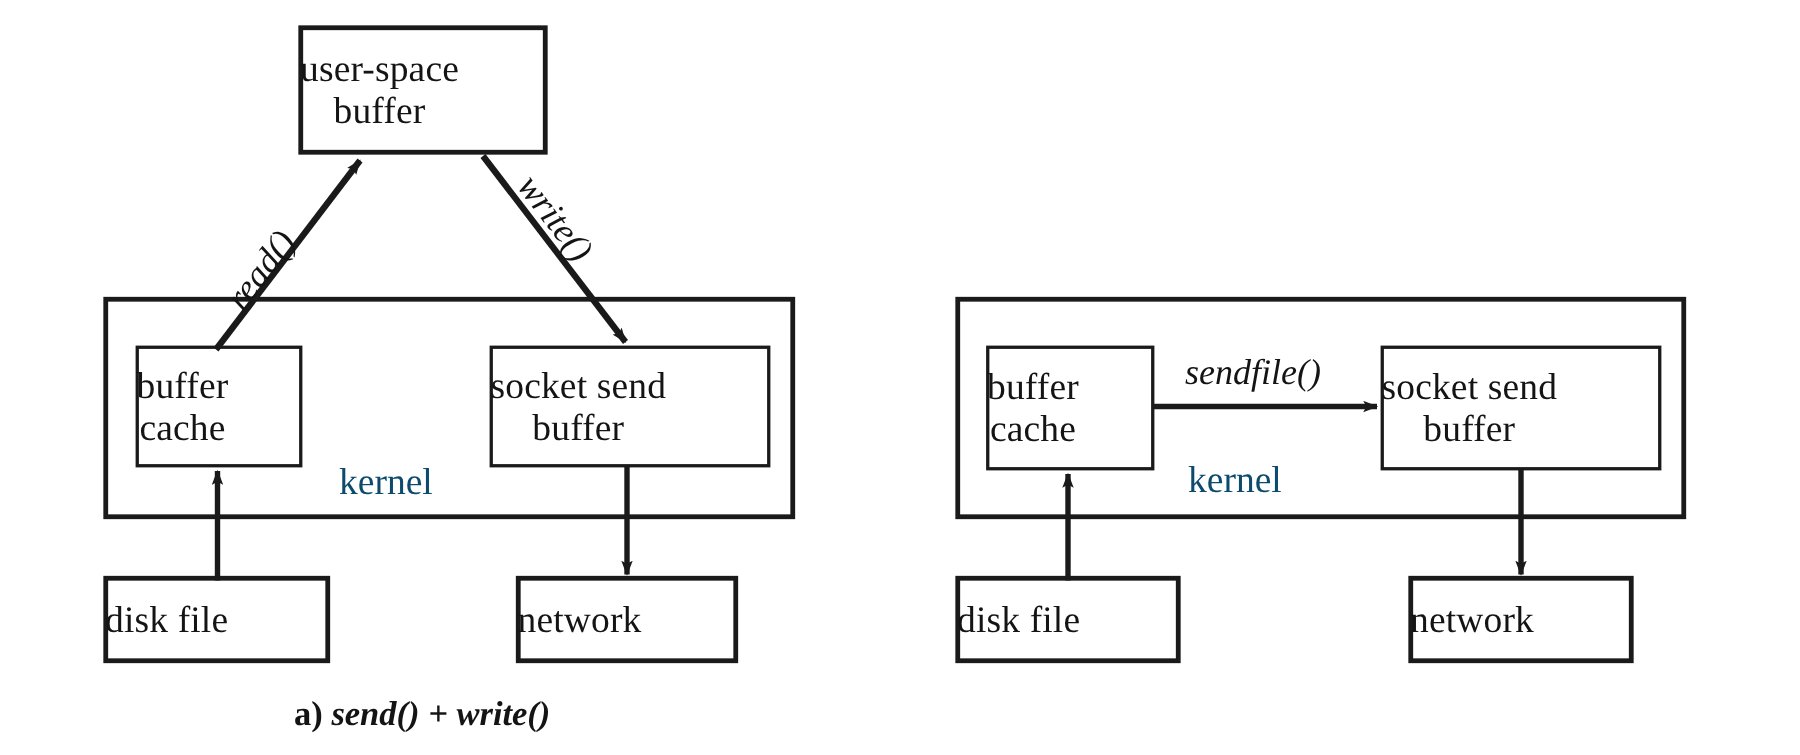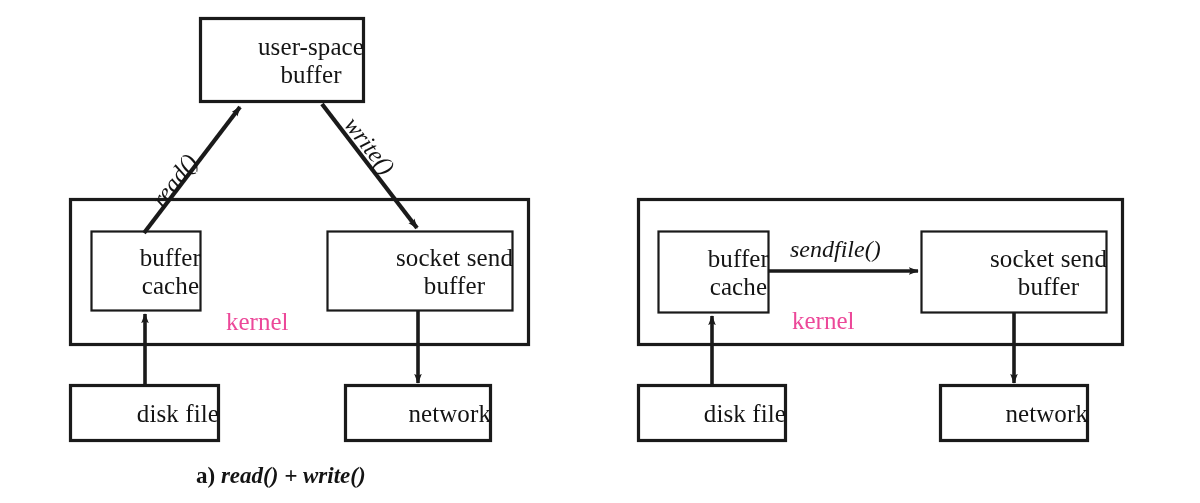--- a/index.html
+++ b/index.html
@@ -10,32 +10,32 @@
     overflow:hidden;
     position:relative;
   }
   #stage{position:relative;width:1200px;height:503px;}
   svg.layer{position:absolute;left:0;top:0;width:1200px;height:503px;}
 
   .box-label{
     position:absolute;
     display:flex;
     align-items:center;
-    justify-content:flex-end;
+    justify-content:flex-start;
     text-align:center;
     line-height:1.12;
     font-size:25px;
     color:#141414;
     letter-spacing:.1px;
     pointer-events:none;
   }
   .kernel-label{
     position:absolute;
     font-size:25px;
-    color:#ec4899;
+    color:#0c4a6e;
   }
   .call-label{
     position:absolute;
     font-style:italic;
     font-size:24px;
     color:#141414;
     white-space:nowrap;
   }
   .rot-left{transform:rotate(-52.5deg);transform-origin:left top;}
   .rot-right{transform:rotate(52.5deg);transform-origin:left top;}
@@ -153,17 +153,17 @@
   <div class="box-label" style="left:940px;top:386px;width:148px;height:55px;">
     <span>network</span>
   </div>
 
   <div class="kernel-label" style="left:792px;top:307px;">kernel</div>
 
   <div class="call-label" style="left:790px;top:236px;">sendfile()</div>
 
   <div class="caption" style="left:196px;top:463px;">
     <b>a)</b>
-    <i>read() + write()</i>
+    <i>send() + write()</i>
   </div>
 
 
 </div>
 
 </body></html>

